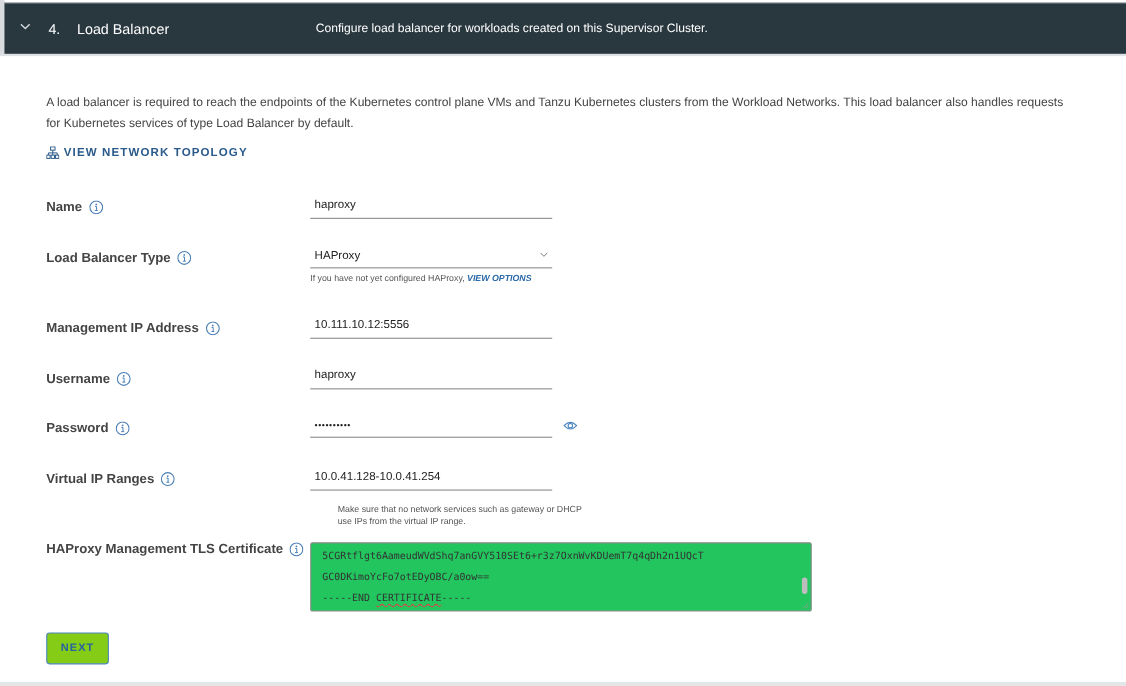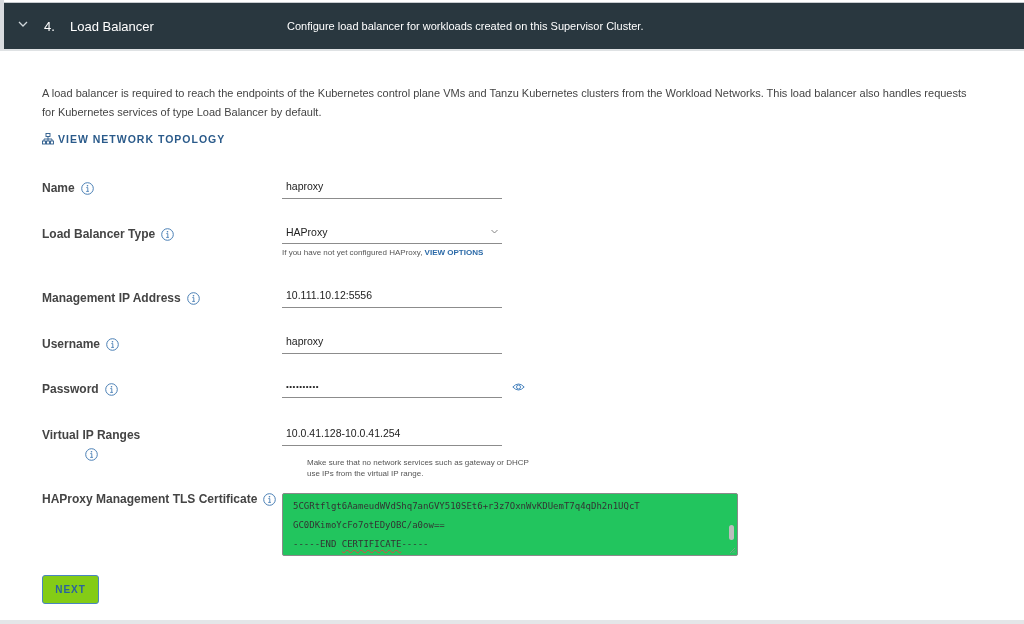--- a/index.html
+++ b/index.html
@@ -22,21 +22,21 @@
     .topo-link { position: absolute; left: 42px; top: 133px; font-size: 10.5px; font-weight: bold; letter-spacing: 1px; color: #2a5a8a; display: flex; align-items: center; gap: 4px; }
     .topo-link svg { width: 12px; height: 12px; }
 
     .label { position: absolute; left: 42px; font-size: 12px; font-weight: bold; color: #444; display: flex; align-items: center; gap: 6px; }
     .info { width: 13px; height: 13px; display: inline-block; }
 
     .field { position: absolute; left: 282px; width: 220px; border-bottom: 1px solid #8c8c8c; font-size: 10.5px; color: #222; padding: 0 0 5px 4px; height: 19px; }
     .field.select { display: flex; justify-content: space-between; align-items: center; }
     .field.select .chv { width: 9px; height: 9px; margin-right: 3px; }
     .helper { position: absolute; left: 282px; font-size: 8px; line-height: 11px; color: #555; width: 225px; }
-    .helper .link { color: #2b6aa8; font-weight: bold; }
+    .helper .link { color: #2b6aa8; font-weight: bold; font-style: italic; }
 
     .eye { position: absolute; left: 512px; top: 382px; width: 13px; height: 10px; }
 
     .cert {
       position: absolute; left: 282px; top: 493px; width: 456px; height: 63px;
       border: 1px solid #8a8a8a; border-radius: 2px; background: #22c55e;
       font-family: "DejaVu Sans Mono", monospace; font-size: 9px; color: #333;
       padding: 3px 10px; line-height: 19px; overflow: hidden;
     }
     .cert .line { white-space: pre; }
@@ -134,21 +134,21 @@
       <circle cx="6.5" cy="3.8" r="0.8" fill="#4a7fb5"></circle>
       <path d="M5.3 5.6 H6.8 V9.4 M5.2 9.4 H7.9" stroke="#4a7fb5" stroke-width="0.9" fill="none"></path>
     </svg>
 </div>
 <div class="field" style="top:379px; font-size:8px; letter-spacing:0.5px; padding-top:3px;">••••••••••</div>
 <svg class="eye" viewBox="0 0 13 10">
     <path d="M0.8 5 Q6.5 -1 12.2 5 Q6.5 11 0.8 5 Z" fill="none" stroke="#4a85c0" stroke-width="1"></path>
     <circle cx="6.5" cy="5" r="2" fill="none" stroke="#4a85c0" stroke-width="1"></circle>
   </svg>
 
-<div class="label" style="top:428px;flex-direction:column;">
+<div class="label" style="top:428px;">
   <span>Virtual IP Ranges</span>
   <svg class="info" viewBox="0 0 13 13">
       <circle cx="6.5" cy="6.5" r="5.8" fill="none" stroke="#4a7fb5" stroke-width="1"></circle>
       <circle cx="6.5" cy="3.8" r="0.8" fill="#4a7fb5"></circle>
       <path d="M5.3 5.6 H6.8 V9.4 M5.2 9.4 H7.9" stroke="#4a7fb5" stroke-width="0.9" fill="none"></path>
     </svg>
 </div>
 <div class="field" style="top:427px;">10.0.41.128-10.0.41.254</div>
 <div class="helper" style="top:457px;margin-left:25px;">Make sure that no network services such as gateway or DHCP use IPs from the virtual IP range.</div>
 

